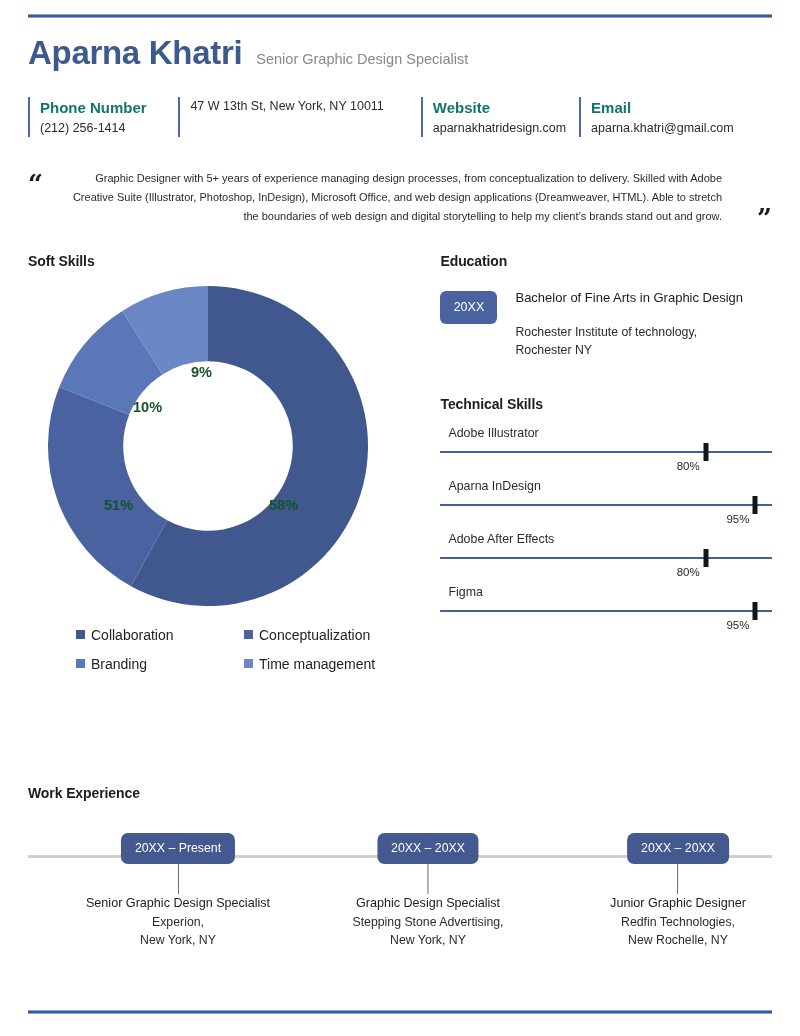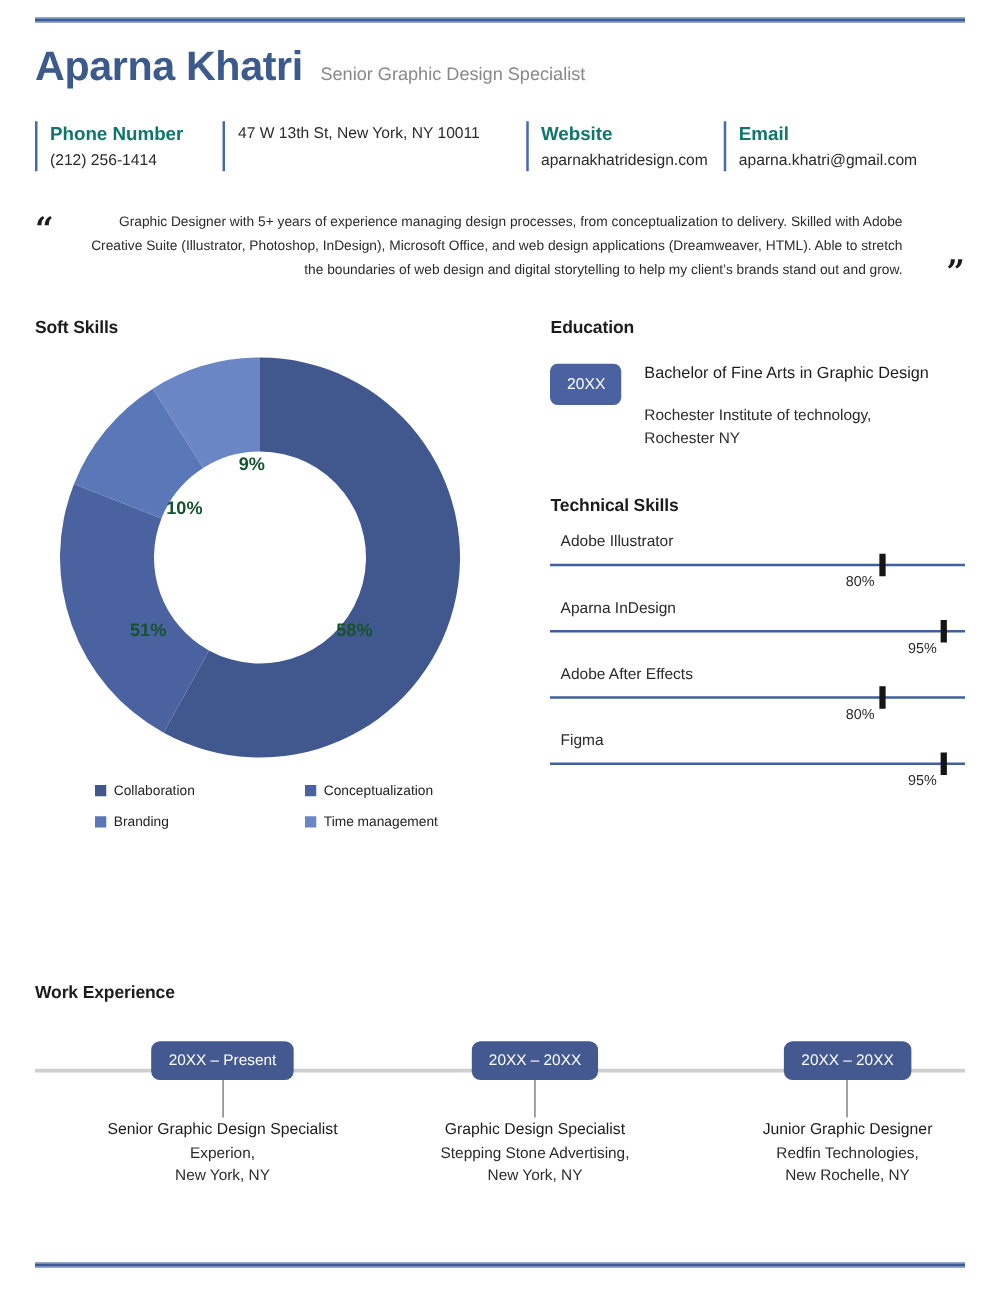--- a/index.html
+++ b/index.html
@@ -165,21 +165,21 @@
     margin-top: 16px;
     margin-left: 48px;
     display: grid;
     grid-template-columns: 168px 168px;
     row-gap: 13px;
   }
   .legend-item {
     display: flex;
     align-items: center;
     gap: 6px;
-    font-size: 11px;
+    font-size: 14px;
     color: #232323;
   }
   .legend-swatch {
     width: 9px; height: 9px;
     flex: 0 0 9px;
     display: inline-block;
   }
 
   
   .edu-row {

